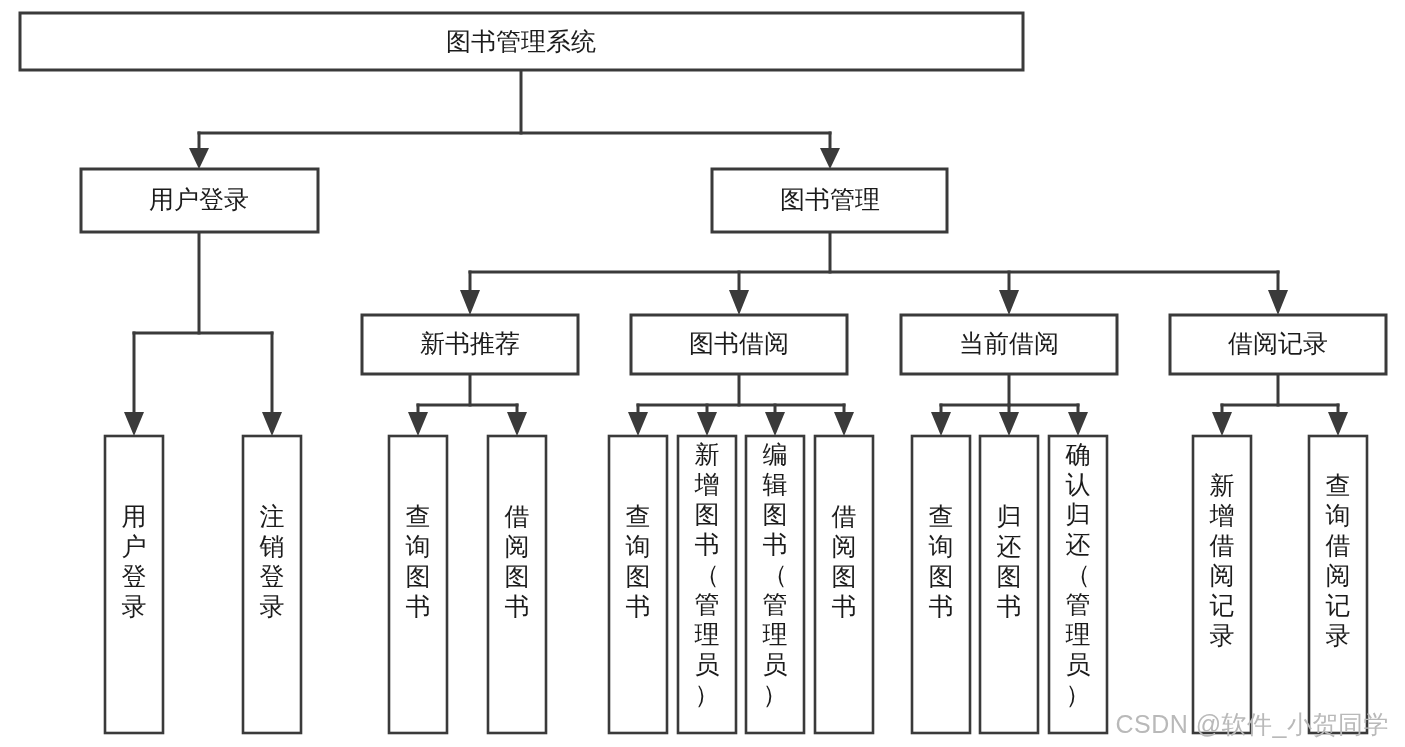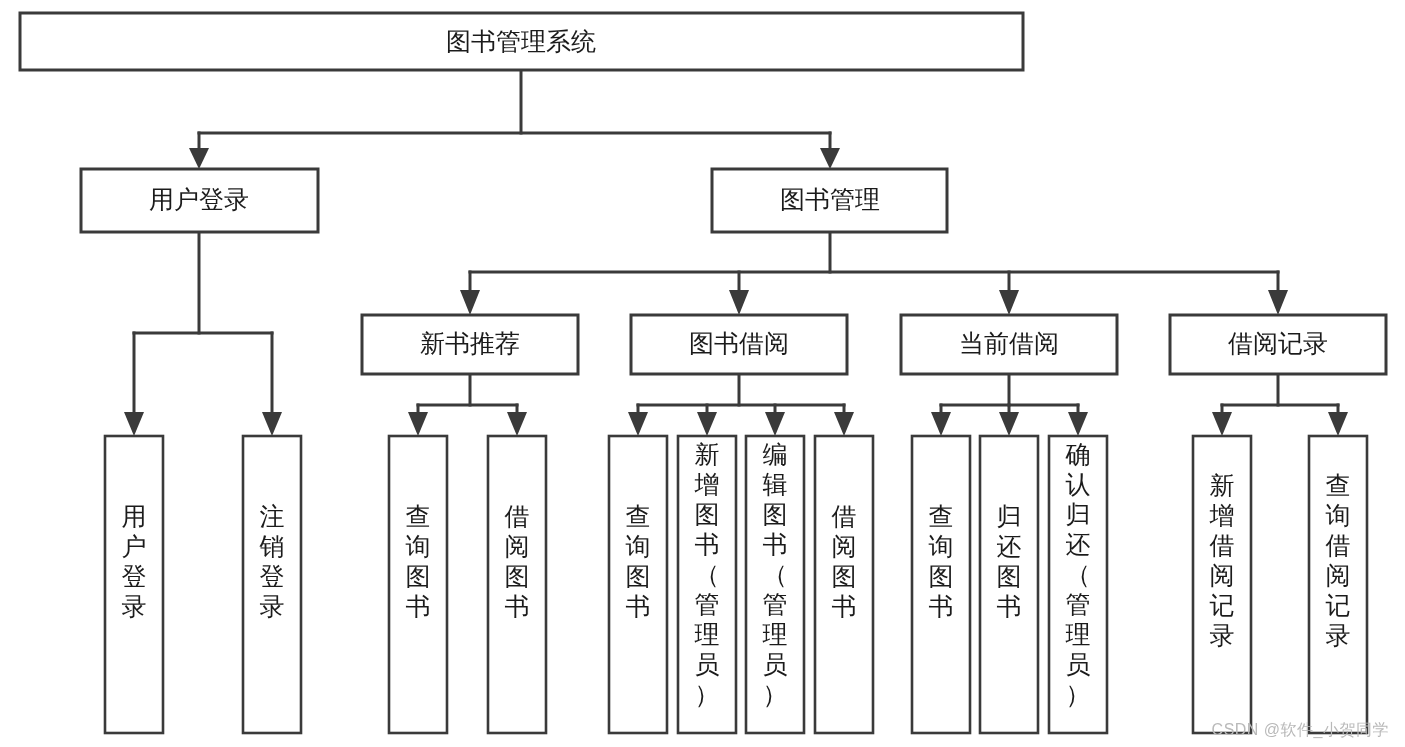--- a/index.html
+++ b/index.html
@@ -55,21 +55,21 @@
     font-family: "Liberation Sans", "DejaVu Sans", sans-serif;
     font-size: 25px;
     fill: #1b1b1b;
     text-anchor: middle;
   }
   .watermark {
     position: absolute;
     right: 16px;
     bottom: 6px;
     font-family: "Liberation Sans", "DejaVu Sans", sans-serif;
-    font-size: 16px;
+    font-size: 25px;
     color: #b9b9b9;
     letter-spacing: 0.5px;
     white-space: nowrap;
     user-select: none;
   }
 </style>
 </head>
 <body>
 
 <div id="diagram-root">

